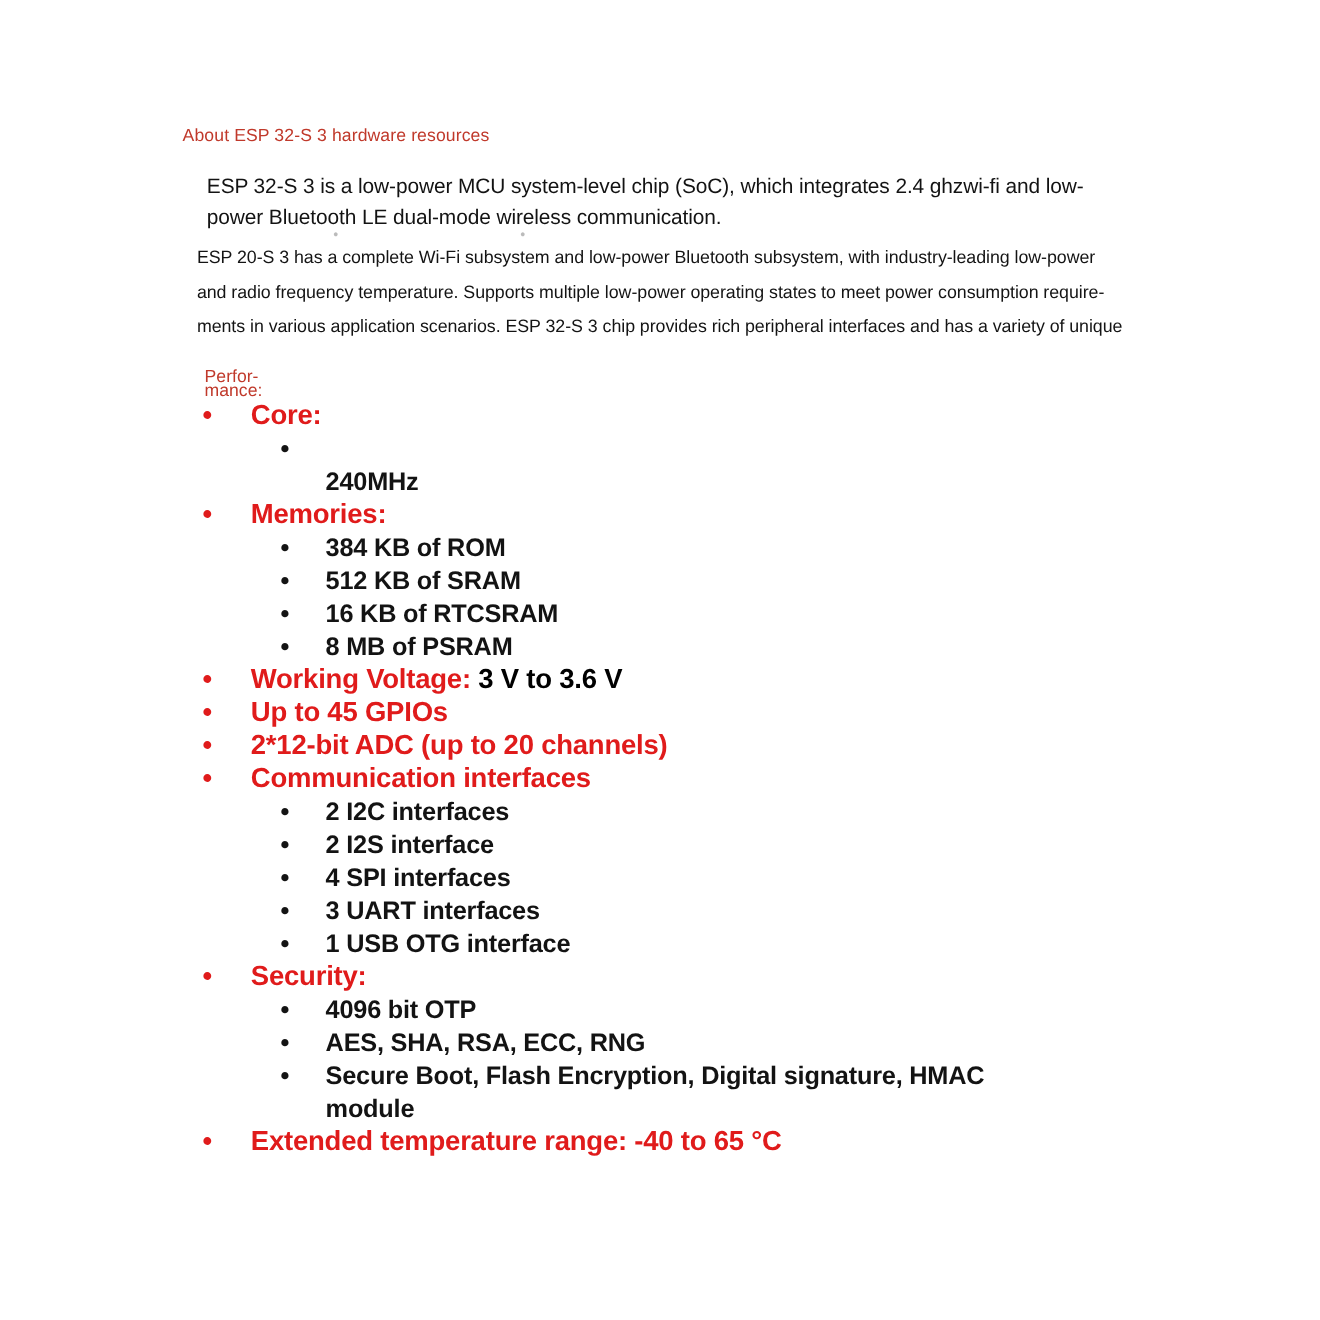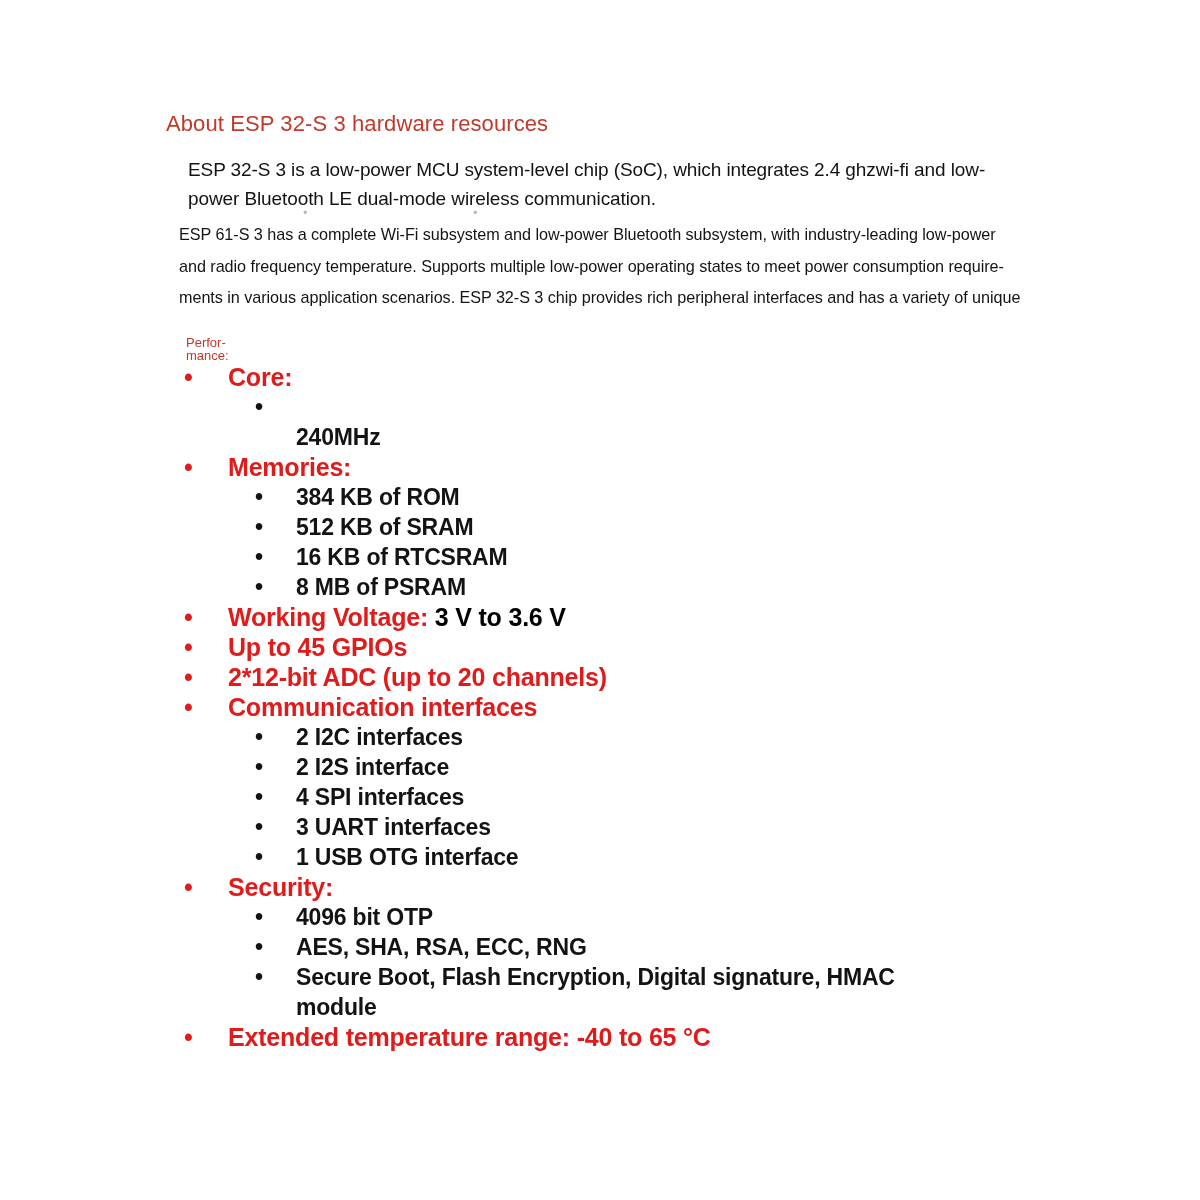--- a/index.html
+++ b/index.html
@@ -19,21 +19,21 @@
   .page {
     position: absolute;
     inset: 0;
   }
 
   
   .doc-title {
     position: absolute;
     left: 166px;
     top: 112px;
-    font-size: 22px;
+    font-size: 16px;
     line-height: 24px;
     color: #c0392b;
     white-space: nowrap;
     letter-spacing: 0.1px;
   }
 
   
   .intro {
     position: absolute;
     left: 188px;
@@ -57,21 +57,21 @@
     text-align: justify;
     letter-spacing: -0.05px;
   }
   .body-para .ln { display: block; white-space: nowrap; }
 
   
   .perf-label {
     position: absolute;
     left: 186px;
     top: 337px;
-    font-size: 13px;
+    font-size: 16px;
     line-height: 12.6px;
     color: #c0392b;
   }
   .perf-label span { display: block; }
 
   
   .ghost {
     position: absolute;
     color: rgba(30,30,30,0.30);
     font-size: 13px;
@@ -153,21 +153,21 @@
 
   <div class="intro">
     <span class="ln">ESP 32-S 3 is a low-power MCU system-level chip (SoC), which integrates 2.4 ghzwi-fi</span>
     <span class="ln">and low-power Bluetooth LE dual-mode wireless communication.</span>
   </div>
 
   <div class="ghost" style="left:303px; top:206px;">•</div>
   <div class="ghost" style="left:473px; top:206px;">•</div>
 
   <div class="body-para">
-    <span class="ln">ESP 61-S 3 has a complete Wi-Fi subsystem and low-power Bluetooth subsystem, with industry-leading low-power</span>
+    <span class="ln">ESP 20-S 3 has a complete Wi-Fi subsystem and low-power Bluetooth subsystem, with industry-leading low-power</span>
     <span class="ln">and radio frequency temperature. Supports multiple low-power operating states to meet power consumption require-</span>
     <span class="ln">ments in various application scenarios. ESP 32-S 3 chip provides rich peripheral interfaces and has a variety of unique</span>
   </div>
 
   <div class="perf-label">
     <span>Perfor-</span>
     <span>mance:</span>
   </div>
 
   <div class="spec-list">

